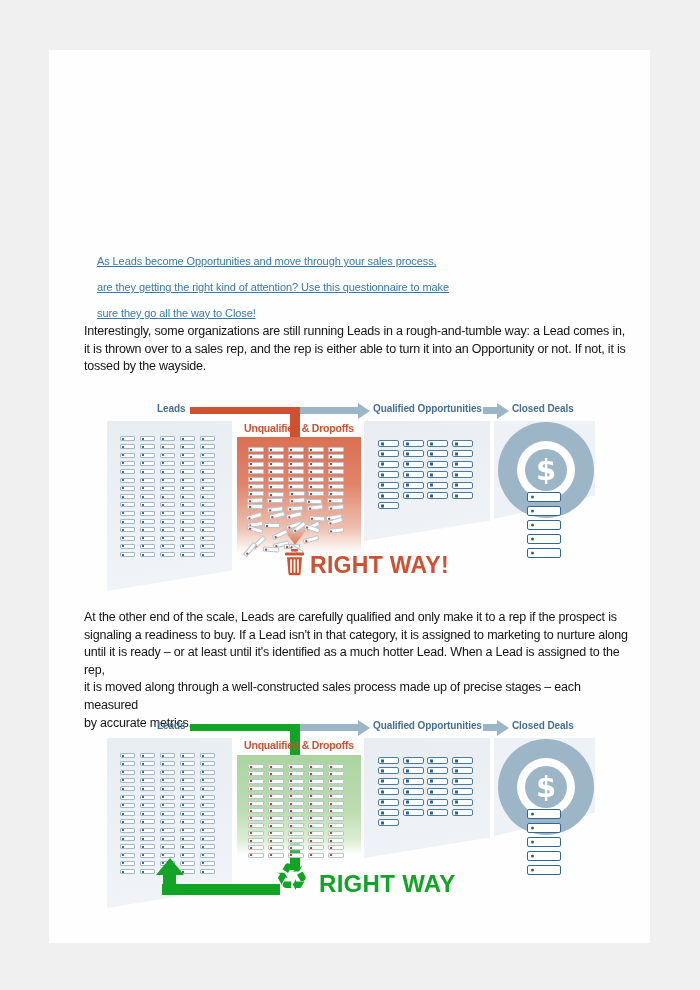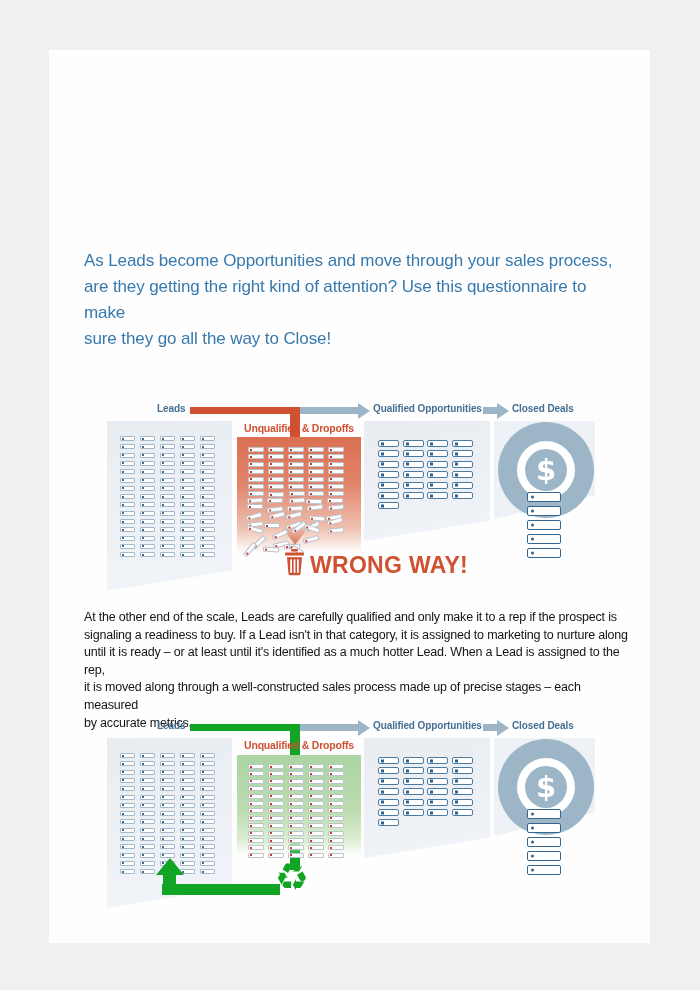--- a/index.html
+++ b/index.html
@@ -4,21 +4,21 @@
 <style>
   html,body{margin:0;padding:0;}
   body{width:700px;height:990px;background:#f0f0f1;font-family:"Liberation Sans","DejaVu Sans",sans-serif;position:relative;overflow:hidden;}
   .card{position:absolute;left:49px;top:50px;width:601px;height:893px;background:#fefefe;}
   
   .banner{position:absolute;left:0;top:0;right:0;height:31px;background:var(--banner-light,#2471a3);}
   .banner-dark{position:absolute;left:0;top:0;width:219px;height:31px;background:var(--banner-dark,#07496c);}
   .banner-label{position:absolute;right:15px;top:0;line-height:31px;color:#fff;font-size:12.5px;font-weight:bold;letter-spacing:.6px;}
   
   .title{position:absolute;left:0;top:56px;width:100%;text-align:center;font-size:44px;line-height:55px;font-weight:300;color:var(--title-color,#1d6595);white-space:pre-line;}
-  .subtitle{position:absolute;left:35px;top:198px;width:545px;font-size:17px;line-height:26px;letter-spacing:-.1px;color:var(--subtitle-color,#3779ae);white-space:pre-line;}
+  .subtitle{position:absolute;left:48px;top:198px;width:545px;font-size:11px;line-height:26px;letter-spacing:-.1px;color:var(--subtitle-color,#3779ae);white-space:pre-line;text-decoration:underline;}
   .para{position:absolute;left:35px;width:550px;font-size:12.5px;line-height:17.6px;letter-spacing:-.2px;color:#141414;white-space:pre-line;}
   .para1{top:273px;} .para2{top:559px;}
   
   .diagram{position:absolute;left:0;width:601px;height:205px;}
   .diagram1{top:350px;} .diagram2{top:667px;}
   .diagram--wrong{--accent:var(--wrong-way-color,#cf5131);}
   .diagram--right{--accent:var(--right-way-color,#12a424);}
   .dlabel{position:absolute;font-size:10px;font-weight:bold;letter-spacing:-.1px;color:var(--stage-label-color,#456f92);white-space:nowrap;}
   .lbl-leads{left:108px;top:3px;}
   .lbl-qo{left:324px;top:3px;}
@@ -67,20 +67,23 @@
 </style>
 </head>
 <body>
 
 <div class="card">
 
 
   <div class="subtitle">As Leads become Opportunities and move through your sales process,
 are they getting the right kind of attention? Use this questionnaire to make
 sure they go all the way to Close!</div>
+  <div class="para para1">Interestingly, some organizations are still running Leads in a rough-and-tumble way: a Lead comes in,
+it is thrown over to a sales rep, and the rep is either able to turn it into an Opportunity or not. If not, it is
+tossed by the wayside.</div>
   <div class="para para2">At the other end of the scale, Leads are carefully qualified and only make it to a rep if the prospect is
 signaling a readiness to buy. If a Lead isn't in that category, it is assigned to marketing to nurture along
 until it is ready – or at least until it's identified as a much hotter Lead. When a Lead is assigned to the rep,
 it is moved along through a well-constructed sales process made up of precise stages – each measured
 by accurate metrics.</div>
 
   <div class="diagram diagram1 diagram--wrong">
     <span class="dlabel lbl-leads">Leads</span>
     <div class="accent-hbar"></div>
     <div class="accent-stem"></div>
@@ -288,21 +291,21 @@
         <rect x="7" y="0" width="7" height="2.6" rx="1"></rect>
         <rect x="1" y="3.4" width="19" height="3.2" rx="1"></rect>
         <path d="M3 8.2 h15 l-1.5 16.6 a1.6 1.6 0 0 1 -1.6 1.5 h-8.8 a1.6 1.6 0 0 1 -1.6 -1.5 Z"></path>
       </g>
       <g fill="#fefefe">
         <rect x="6.2" y="10.4" width="1.8" height="13.4"></rect>
         <rect x="9.6" y="10.4" width="1.8" height="13.4"></rect>
         <rect x="13" y="10.4" width="1.8" height="13.4"></rect>
       </g>
     </svg>
-    <span class="caption cap-wrong">WRONG WAY!</span>
+    <span class="caption cap-wrong">RIGHT WAY!</span>
   </div>
 
   <div class="diagram diagram2 diagram--right">
     <span class="dlabel lbl-leads">Leads</span>
     <div class="accent-hbar"></div>
     <div class="accent-stem"></div>
     <div class="flow-body fb1"></div>
     <div class="flow-head fh1"></div>
     <span class="dlabel lbl-qo">Qualified Opportunities</span>
     <div class="flow-body fb2"></div>
@@ -495,15 +498,16 @@
         <div class="chip chip--closed" style="left: 0px; top: 0px; width: 34px; height: 10px;"></div>
         <div class="chip chip--closed" style="left: 0px; top: 14px; width: 34px; height: 10px;"></div>
         <div class="chip chip--closed" style="left: 0px; top: 28px; width: 34px; height: 10px;"></div>
         <div class="chip chip--closed" style="left: 0px; top: 42px; width: 34px; height: 10px;"></div>
         <div class="chip chip--closed" style="left: 0px; top: 56px; width: 34px; height: 10px;"></div>
       </div>
     <div class="return-bar"></div>
     <div class="return-stem"></div>
     <div class="return-head"></div>
     <span class="recycle">♻</span>
+    <span class="caption cap-right">RIGHT WAY</span>
   </div>
 
 </div>
 
 </body></html>

